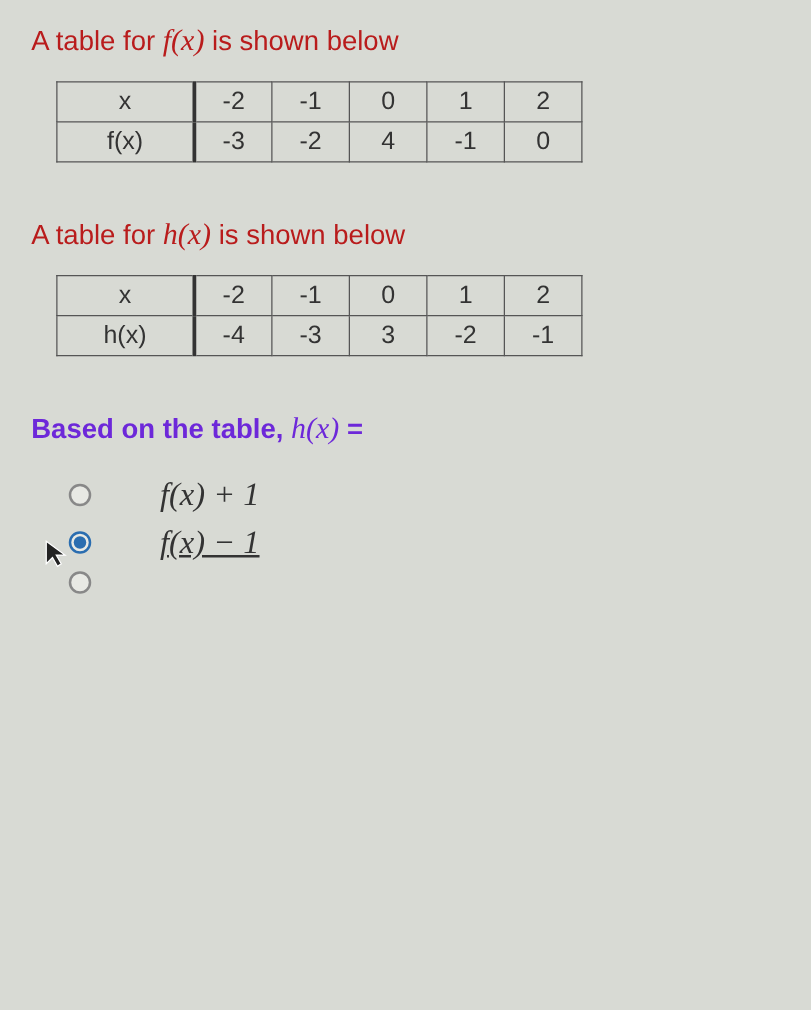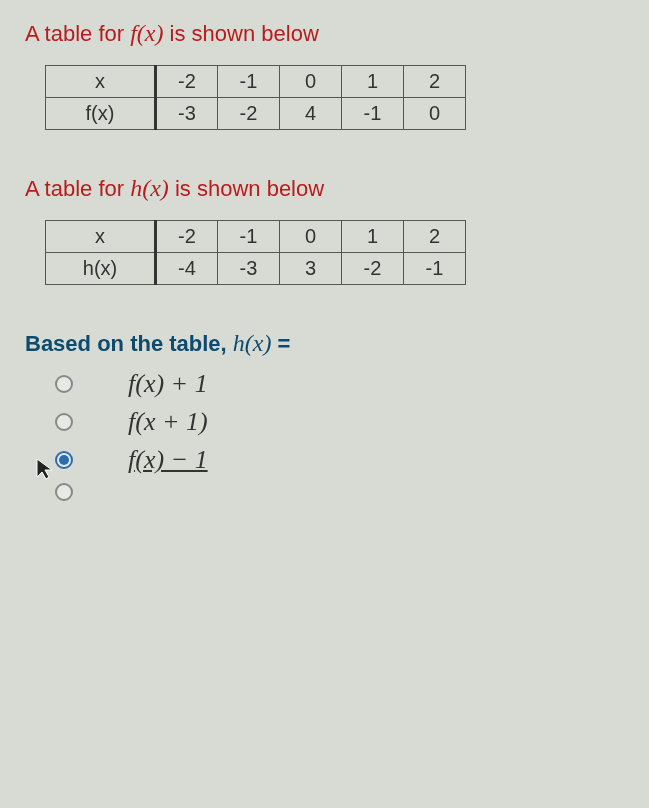--- a/index.html
+++ b/index.html
@@ -40,23 +40,23 @@
     td.header-col {
       width: 110px;
       border-right: 3px solid #333;
     }
     td.data-col {
       width: 62px;
     }
     .question {
       font-size: 22px;
       font-weight: bold;
-      color: #0c4a6e;
+      color: #6d28d9;
       margin-top: 10px;
-      margin-bottom: 12px;
+      margin-bottom: 24px;
     }
     .options {
       padding-left: 30px;
     }
     .option {
       display: flex;
       align-items: center;
       margin: 8px 0;
       font-size: 26px;
       font-family: 'Times New Roman', serif;
@@ -158,24 +158,20 @@
 
 <div class="question">
   <span>Based on the table, </span><span class="math-fn" style="font-weight:normal">h(x)</span><span> =</span>
 </div>
 
 <div class="options">
   <div class="option">
     <span class="radio"></span>
     <span>f(x) + 1</span>
   </div>
-  <div class="option">
-    <span class="radio"></span>
-    <span>f(x + 1)</span>
-  </div>
   <div class="option opt-wrap">
     <span class="radio selected"></span>
     <span class="cursor">
       <svg viewBox="0 0 20 24">
           <path d="M2 2 L2 20 L7 15 L11 22 L14 20 L10 13 L17 13 Z" fill="#222" stroke="#fff" stroke-width="1"></path>
         </svg>
     </span>
     <span>f(x) − 1</span>
   </div>
   <div class="option">

